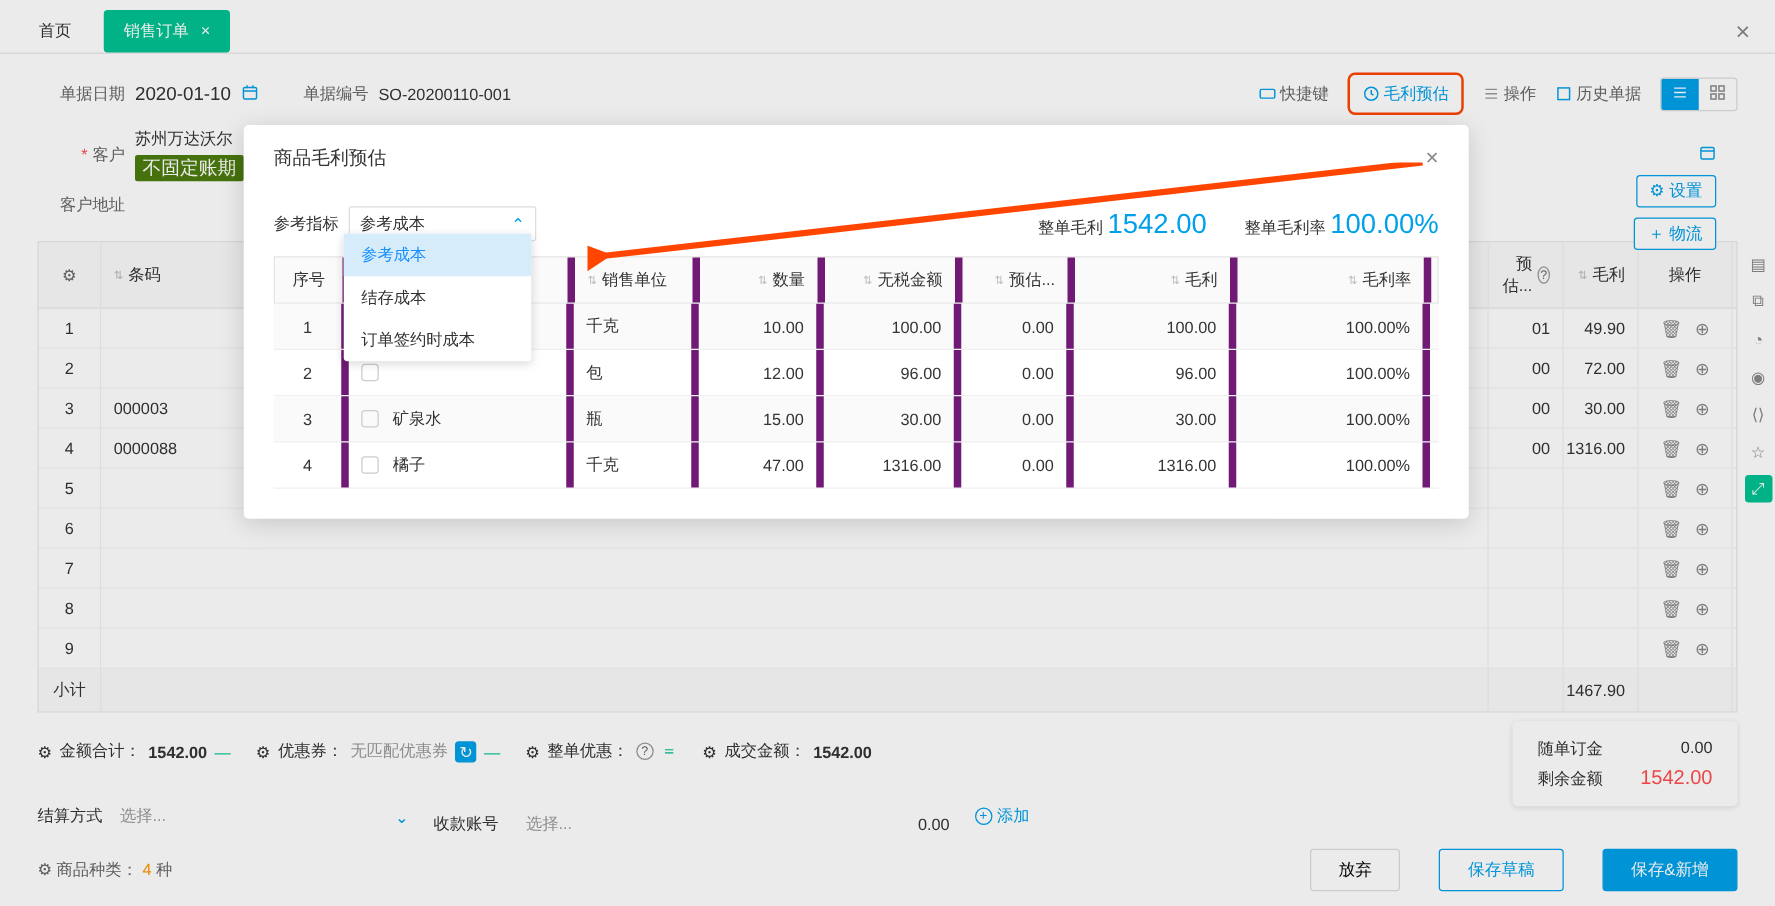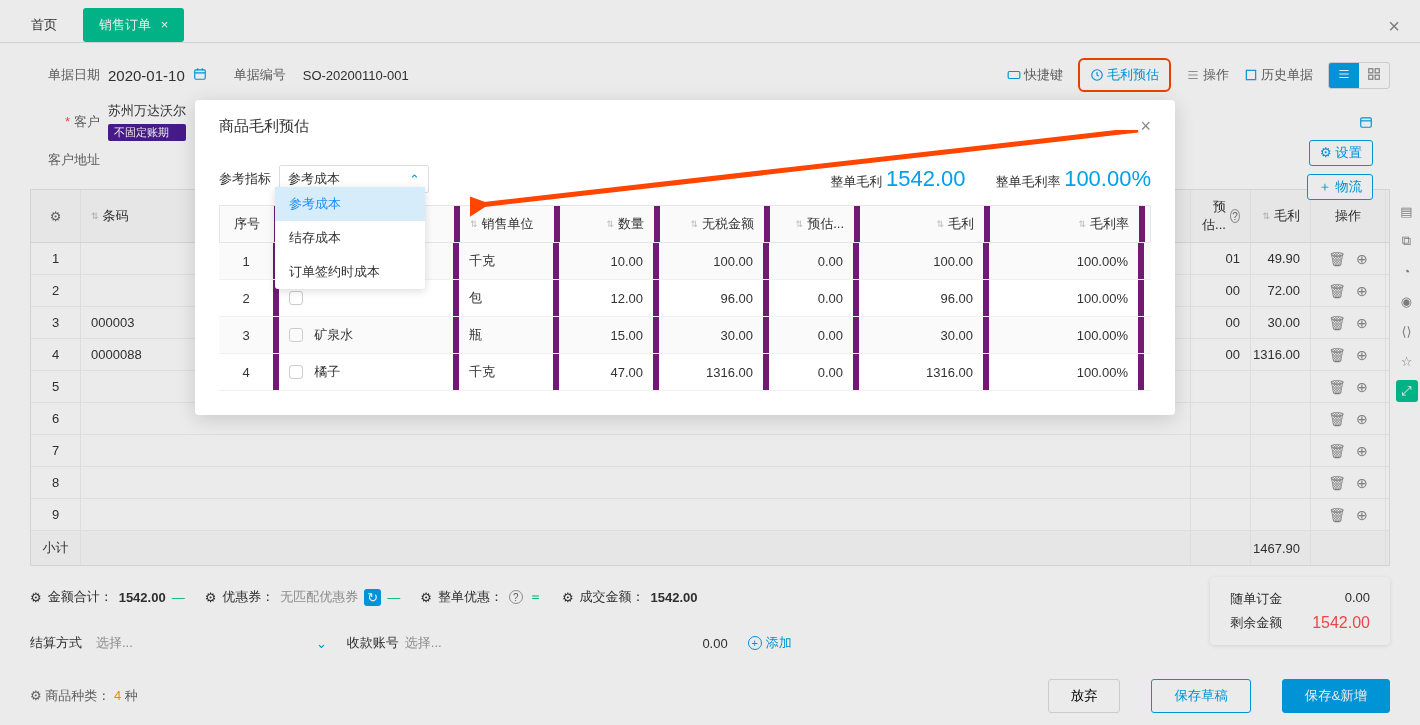--- a/index.html
+++ b/index.html
@@ -11,21 +11,21 @@
 .page-close { position: absolute; right: 20px; top: 15px; font-size: 20px; color: #888; cursor: pointer; }
 .header-row { display: flex; align-items: center; padding: 15px 30px 10px; gap: 8px; }
 .toolbar-right { margin-left: auto; display: flex; align-items: center; gap: 15px; }
 .toolbar-item { color: #666; cursor: pointer; display: flex; align-items: center; gap: 3px; }
 .toolbar-item.highlighted { border: 2px solid #ff4500; border-radius: 6px; padding: 6px 10px; color: #00a0e9; }
 .icon-small { width: 14px; height: 14px; display: inline-block; }
 .field-label { color: #666; width: 70px; text-align: right; }
 .required::before { content: "*"; color: #ff4d4f; margin-right: 4px; }
 .info-row2 { padding: 0 30px 10px; display: flex; align-items: center; gap: 8px; }
 .customer-block { display: flex; align-items: flex-start; gap: 8px; }
-.cust-tag { background: #4c1d95; color: #fff; font-size: 11px; padding: 1px 6px; border-radius: 2px; margin-top: 4px; }
+.cust-tag { background: #4d7c0f; color: #fff; font-size: 15px; padding: 1px 6px; border-radius: 2px; margin-top: 4px; }
 .cal-icon { color: #00c292; cursor: pointer; }
 .right-actions { position: absolute; right: 47px; top: 115px; display: flex; flex-direction: column; gap: 8px; align-items: flex-end; }
 .btn-outline { border: 1px solid #00a0e9; color: #00a0e9; background: #fff; padding: 3px 10px; border-radius: 3px; cursor: pointer; }
 .main-table { margin: 10px 30px; border: 1px solid #e5e5e5; }
 .table-head { display: flex; background: #fafafa; border-bottom: 1px solid #e5e5e5; font-weight: 500; }
 .th, .td { padding: 8px 10px; border-right: 1px solid #f0f0f0; display: flex; align-items: center; gap: 4px; }
 .sort-icon { color: #bbb; font-size: 9px; }
 .th-gear { width: 50px; justify-content: center; color: #666; }
 .col-num { width: 50px; justify-content: center; }
 .col-barcode { width: 1110px; }
@@ -103,21 +103,21 @@
 
 <div class="header-row">
   <span class="field-label">单据日期</span>
   <span style="font-size:15px;">2020-01-10</span>
   <span class="cal-icon">
     <svg class="icon-small" viewBox="0 0 24 24" fill="none" stroke="#00a0e9" stroke-width="2">
         <rect x="3" y="5" width="18" height="16" rx="2"></rect>
         <path d="M3 10h18M8 2v4M16 2v4"></path>
       </svg>
   </span>
-  <span class="field-label" style="margin-left:10px;text-align:center;">单据编号</span>
+  <span class="field-label" style="margin-left:10px;">单据编号</span>
   <span>SO-20200110-001</span>
 
   <div class="toolbar-right">
     <span class="toolbar-item">
       <svg class="icon-small" viewBox="0 0 24 24" fill="none" stroke="#00a0e9" stroke-width="2">
           <rect x="2" y="6" width="20" height="12" rx="2"></rect>
         </svg>
       <span>快捷键</span>
     </span>
     <span class="toolbar-item highlighted">
@@ -333,21 +333,21 @@
     <b>1542.00</b>
   </div>
 </div>
 
 <div class="bottom-bar">
   <div class="summary-line" style="gap:10px;">
     <span>结算方式</span>
     <span class="inline-sel">选择...</span>
     <span style="color:#00a0e9;width:180px;text-align:right;">⌄</span>
   </div>
-  <div class="summary-line" style="gap:2px;">
+  <div class="summary-line" style="gap:18px;margin-top:12px;">
     <span>收款账号</span>
     <span class="inline-sel">选择...</span>
     <span style="width:280px;text-align:right;">0.00</span>
   </div>
   <div class="add-link">
     <span style="border:1px solid #00a0e9;border-radius:50%;width:14px;height:14px;display:inline-flex;align-items:center;justify-content:center;font-size:11px;">+</span>
     <span>添加</span>
   </div>
 </div>
 

